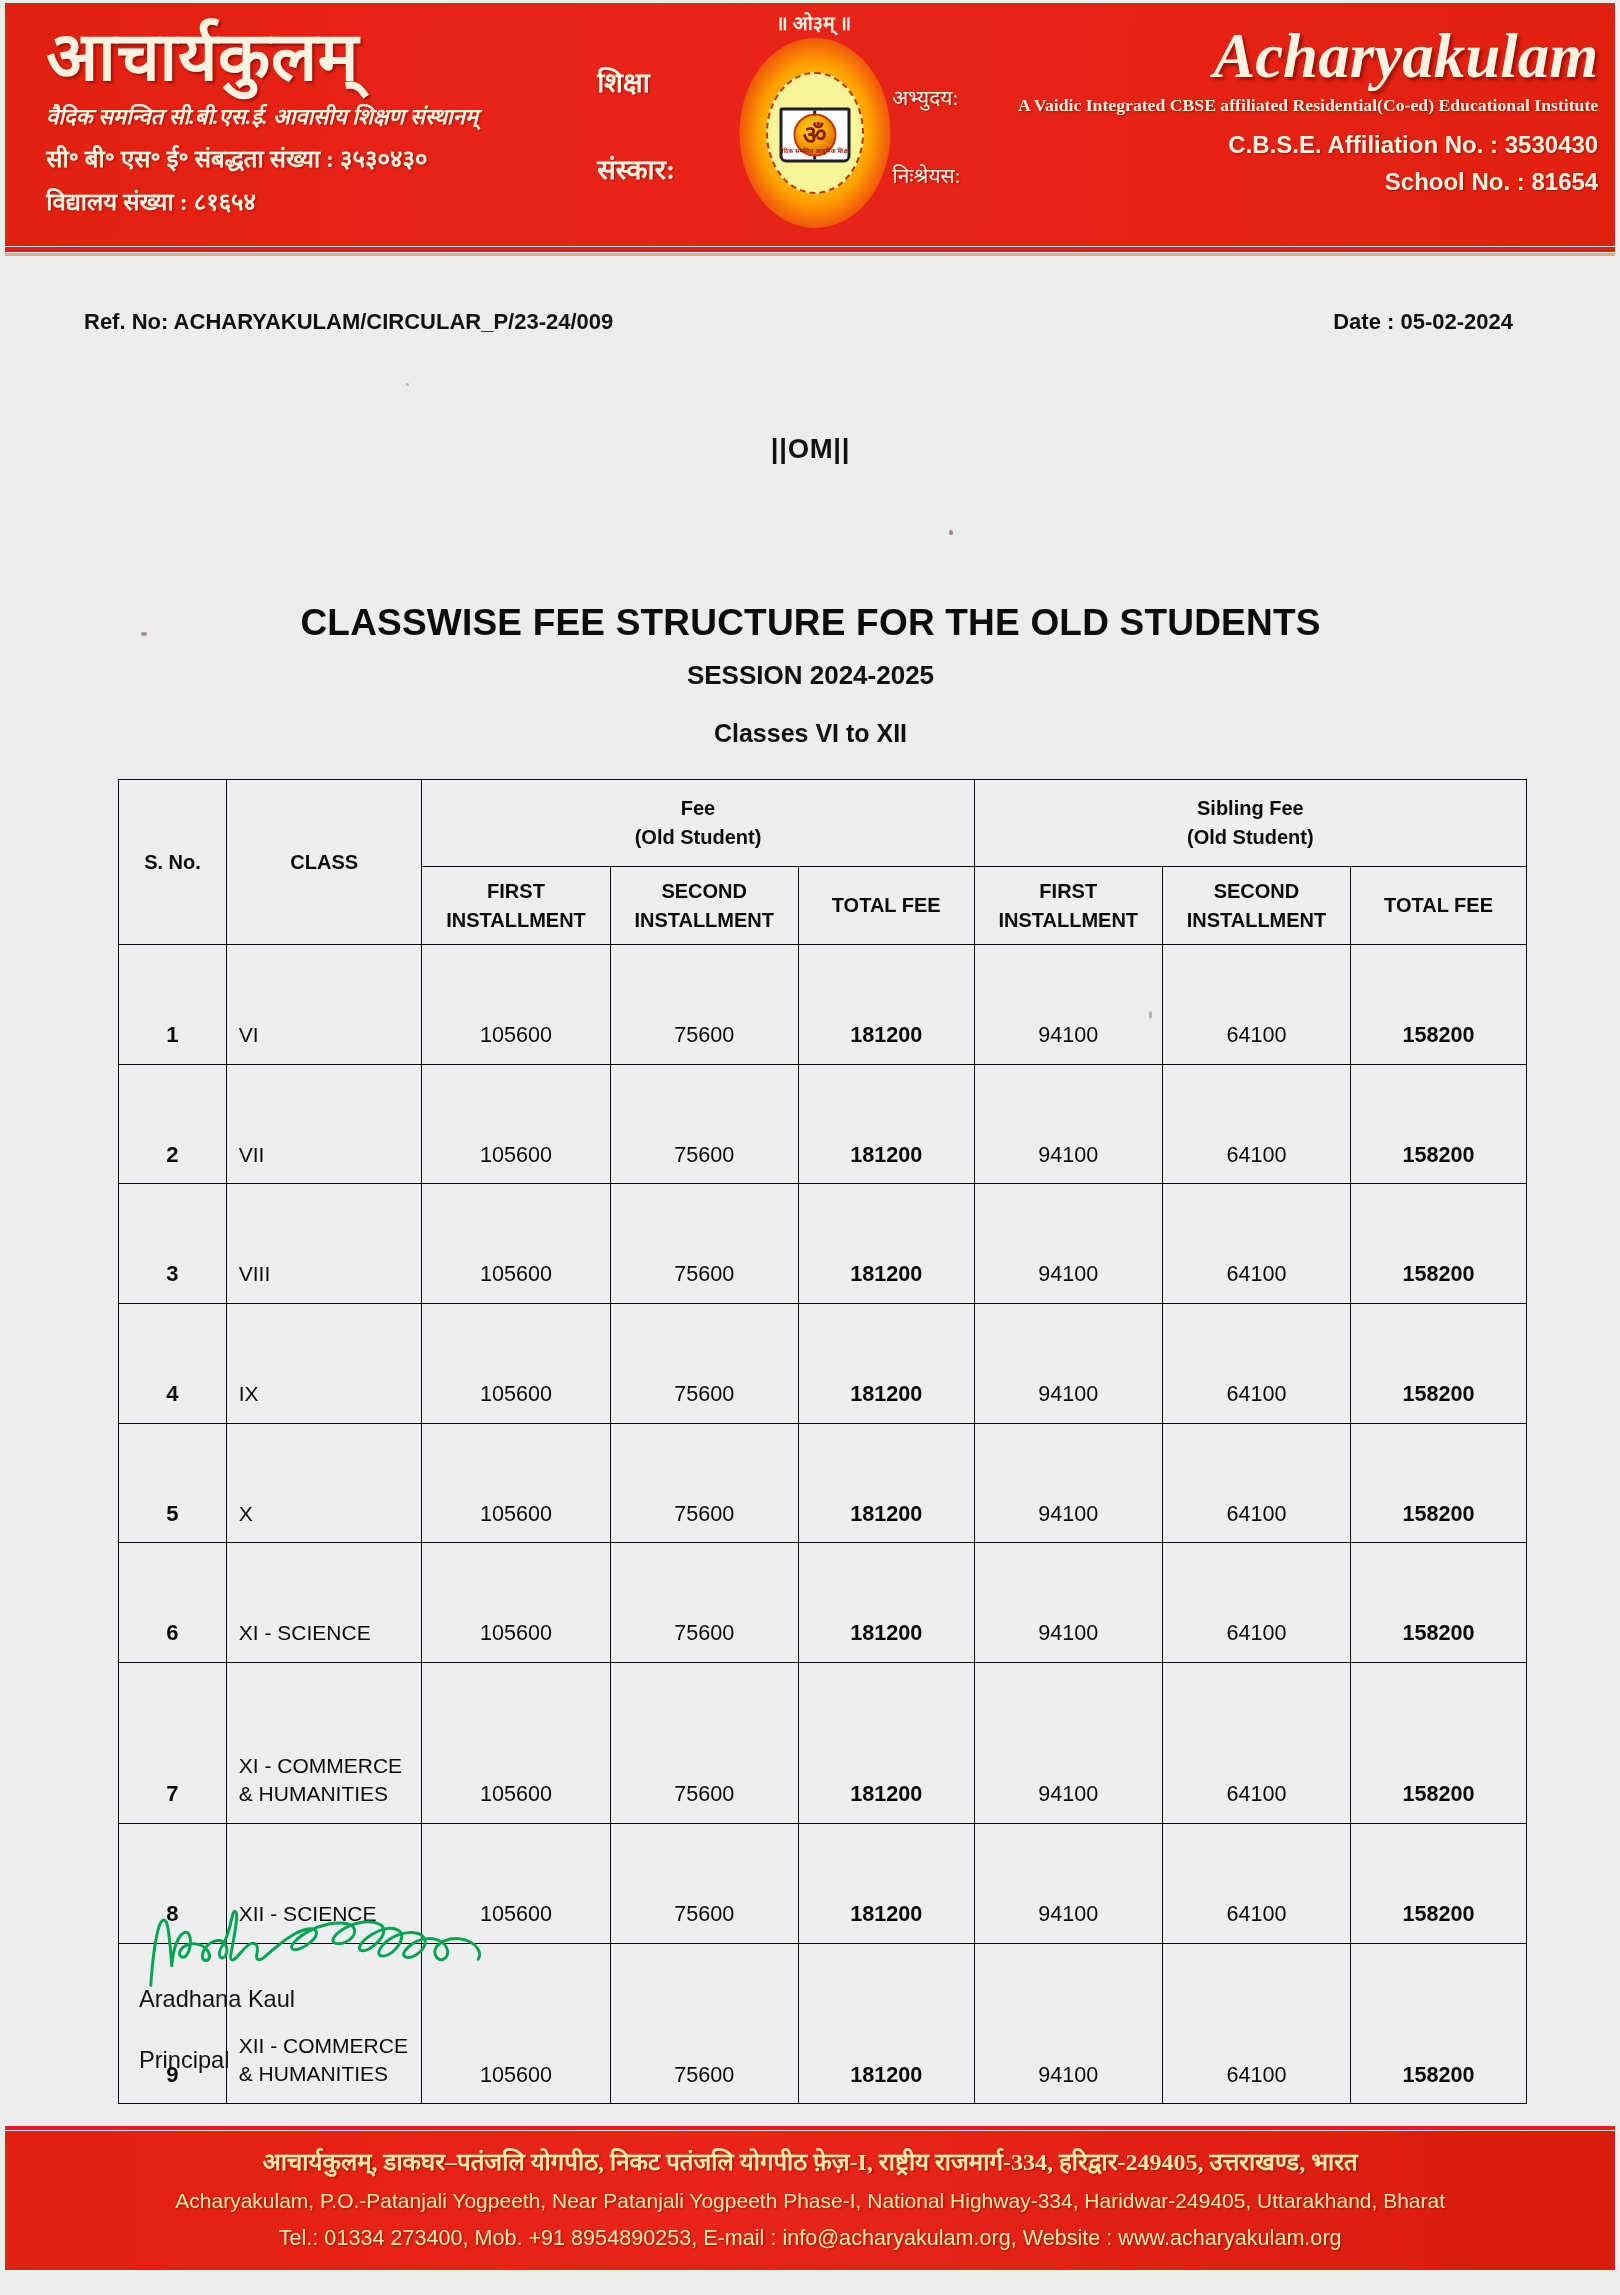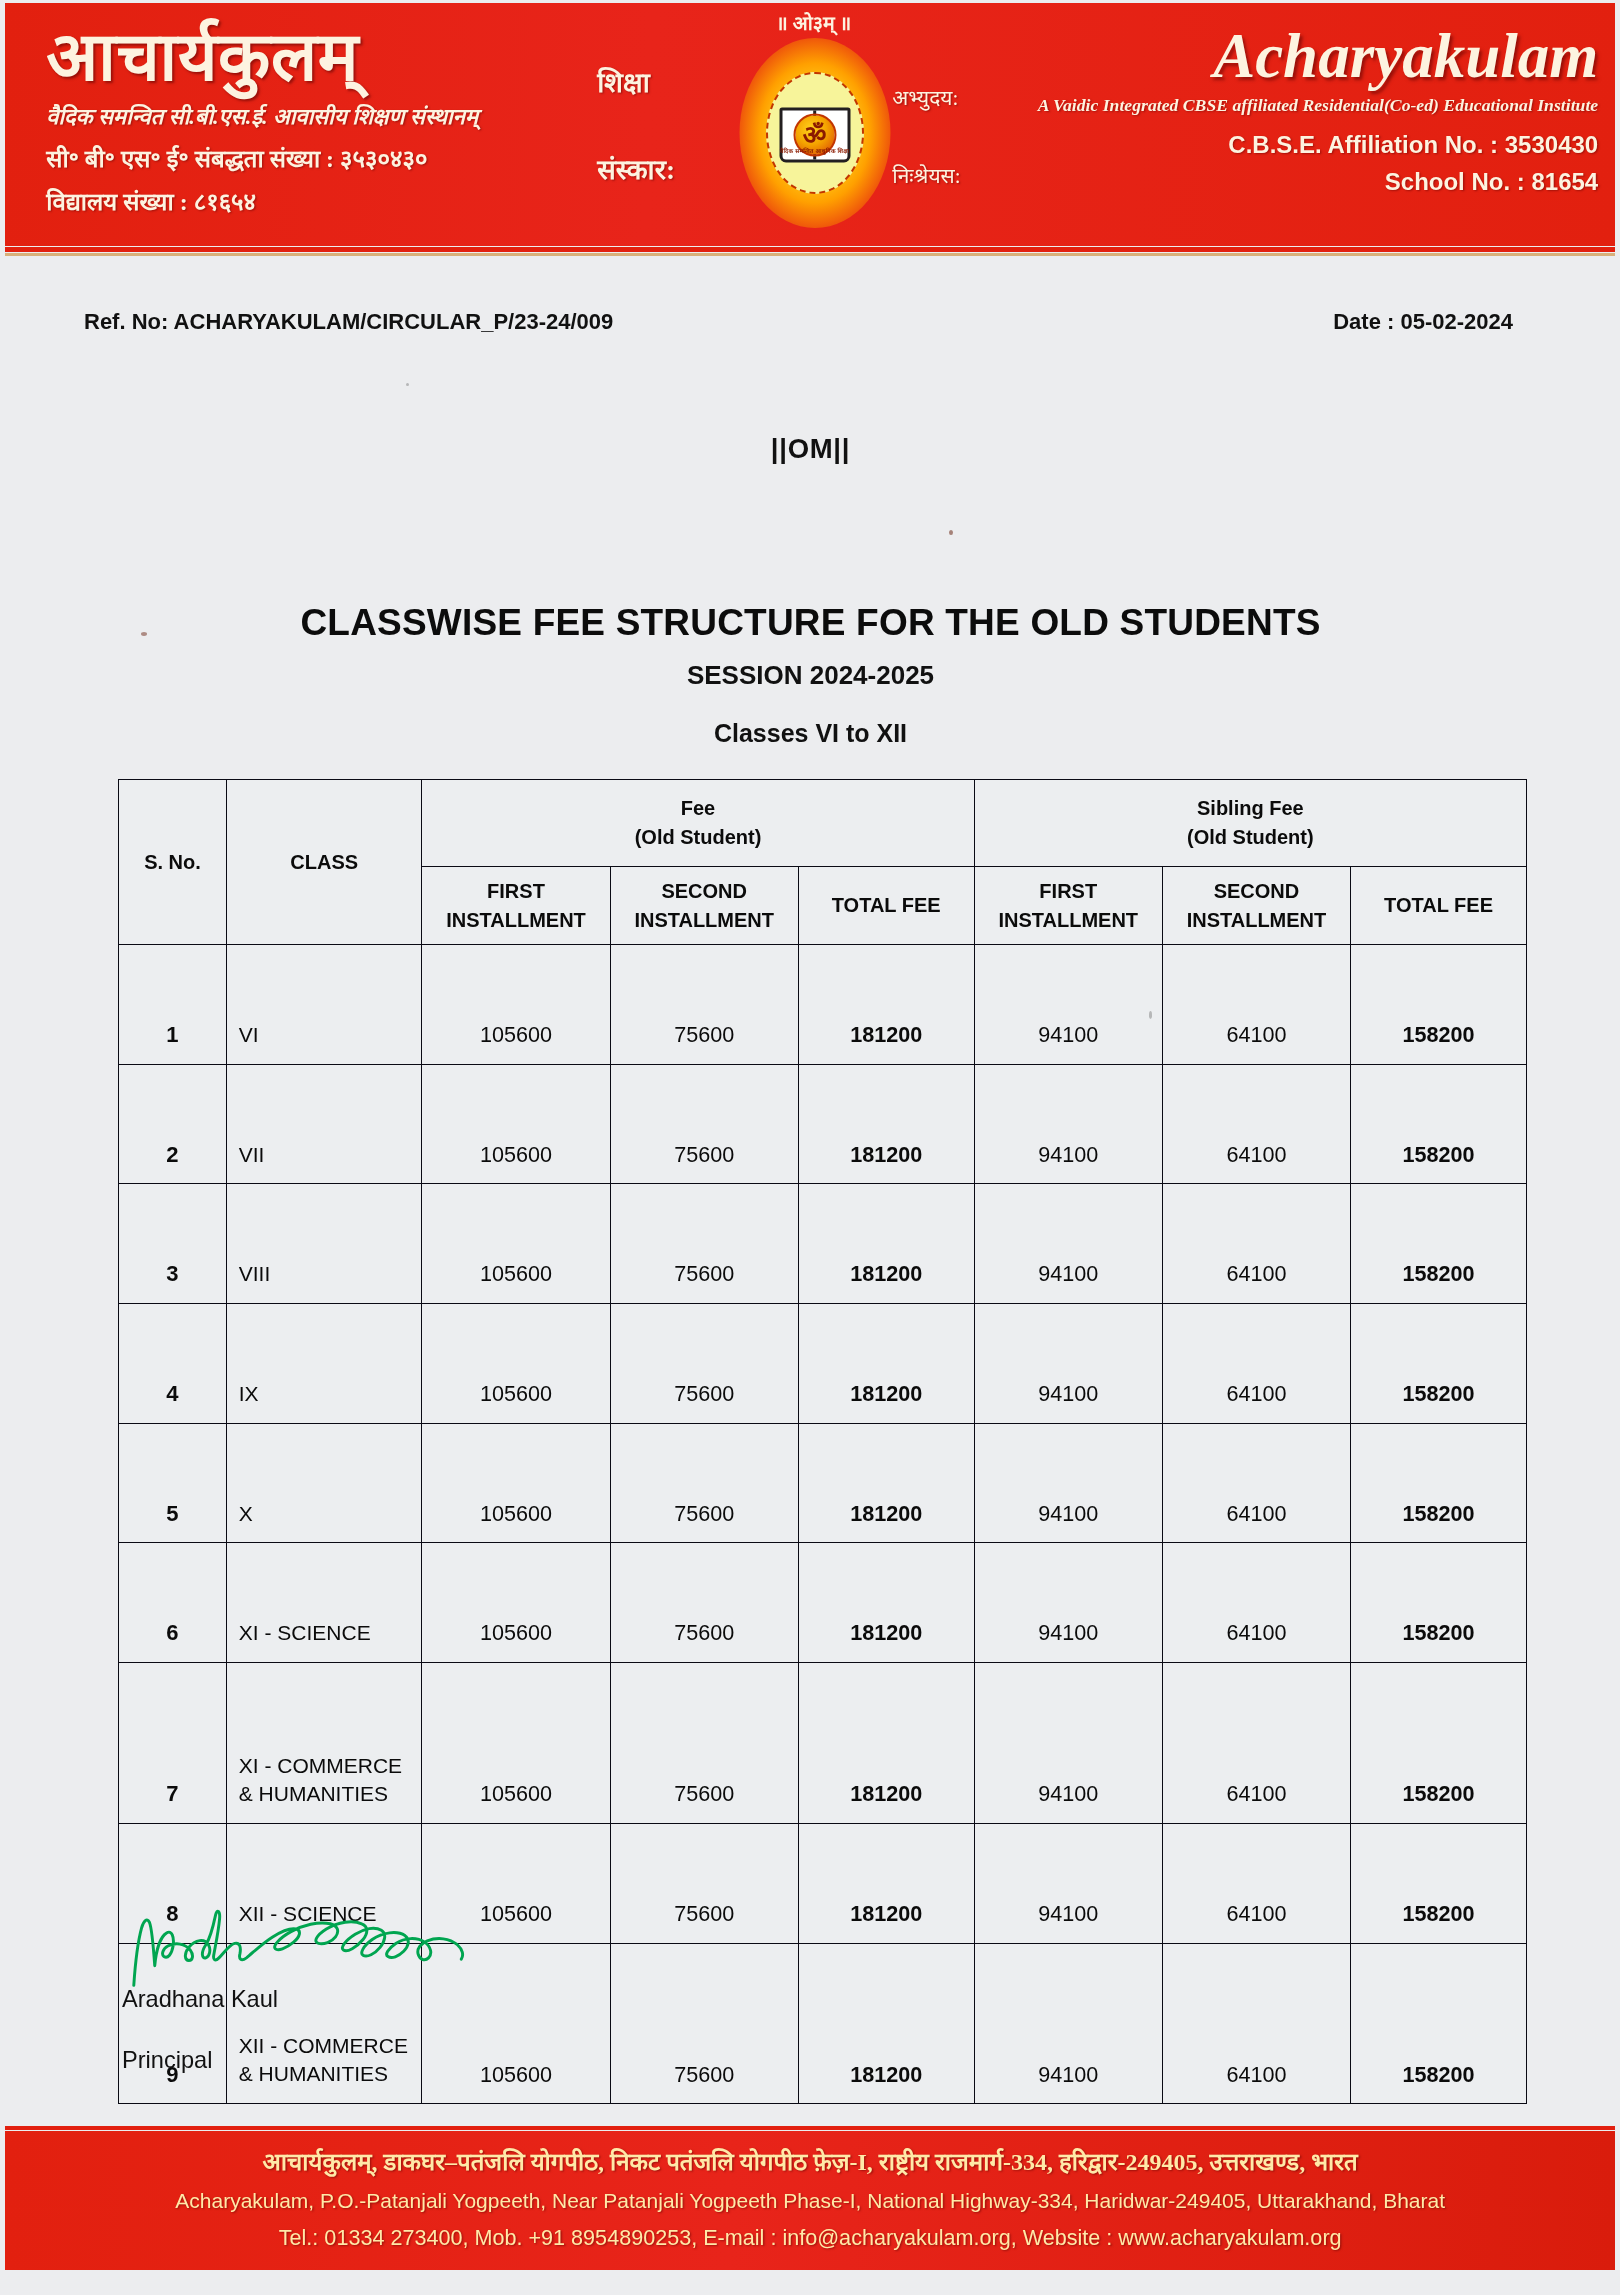--- a/index.html
+++ b/index.html
@@ -188,21 +188,20 @@
     font-weight: bold;
     font-style: italic;
     font-size: 63px;
     line-height: 1.0;
     text-shadow: 2.6px 2.6px 3.3px rgba(90,0,0,0.55);
     white-space: nowrap;
   }
   .hdr-tag-en {
     font-family: "Liberation Serif", serif;
     font-weight: bold;
-    font-style: italic;
     font-size: 17.7px;
     margin-top: 7.9px;
     white-space: nowrap;
     text-shadow: 1.3px 1.3px 2px rgba(90,0,0,0.45);
   }
   .hdr-aff, .hdr-school {
     font-family: "Liberation Sans", sans-serif;
     font-weight: bold;
     font-size: 24px;
     margin-top: 14.4px;
@@ -346,21 +345,21 @@
   td.cell-total {
     vertical-align: bottom;
     padding-bottom: 15.7px;
     font-weight: bold;
   }
   tr.row-tall td { height: 144px; }
 
   
   .sig-block {
     position: absolute;
-    left: 122px;
+    left: 139px;
     top: 1908px;
     width: 589px;
   }
   .sig-ink {
     width: 393px;
     height: 82px;
     display: block;
   }
   .sig-name {
     font-family: "Liberation Sans", sans-serif;

